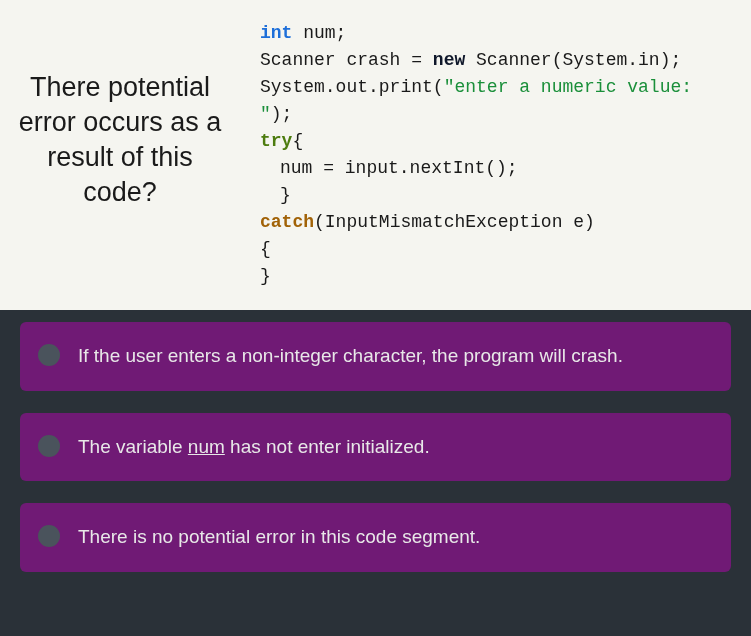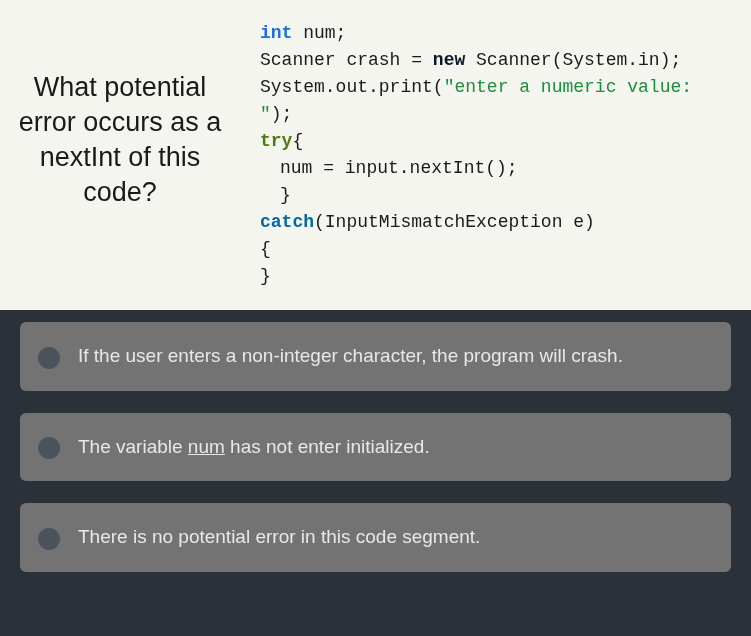--- a/index.html
+++ b/index.html
@@ -33,34 +33,34 @@
       padding: 10px 0 10px 20px;
       font-family: 'Courier New', Consolas, monospace;
       font-size: 18px;
       line-height: 1.5;
       color: #1a1a1a;
       font-weight: 500;
     }
     .kw-type { color: #1e6fd9; font-weight: bold; }
     .kw-new { color: #0f172a; font-weight: bold; }
     .kw-try { color: #4d7c0f; font-weight: bold; }
-    .kw-catch { color: #0369a1; font-weight: bold; }
+    .kw-catch { color: #a16207; font-weight: bold; }
     .str { color: #1a8f3a; }
     .indent1 { padding-left: 20px; }
     
     .answers {
       padding: 12px 20px;
     }
     .answer-option {
-      background: #737373;
+      background: #701a75;
       border-radius: 6px;
       padding: 22px 18px;
       margin-bottom: 22px;
       display: flex;
-      align-items: flex-end;
+      align-items: flex-start;
       cursor: pointer;
     }
     .radio-circle {
       width: 22px;
       height: 22px;
       border-radius: 50%;
       background: #4a535c;
       margin-right: 18px;
       flex-shrink: 0;
     }
@@ -70,21 +70,21 @@
       line-height: 1.3;
     }
     .underline {
       text-decoration: underline;
     }
   </style>
 </head>
 <body>
 
 <div class="question-panel">
-  <div class="question-text">What potential error occurs as a nextInt of this code?</div>
+  <div class="question-text">There potential error occurs as a result of this code?</div>
   <div class="code-block">
     <div><span class="kw-type">int</span><span> num;</span></div>
     <div><span>Scanner crash = </span><span class="kw-new">new</span><span> Scanner(System.in);</span></div>
     <div><span>System.out.print(</span><span class="str">"enter a numeric value: "</span><span>);</span></div>
     <div><span class="kw-try">try</span><span>{</span></div>
     <div class="indent1"><span>num = input.nextInt();</span></div>
     <div class="indent1"><span>}</span></div>
     <div><span class="kw-catch">catch</span><span>(InputMismatchException e)</span></div>
     <div><span>{</span></div>
     <div><span>}</span></div>

